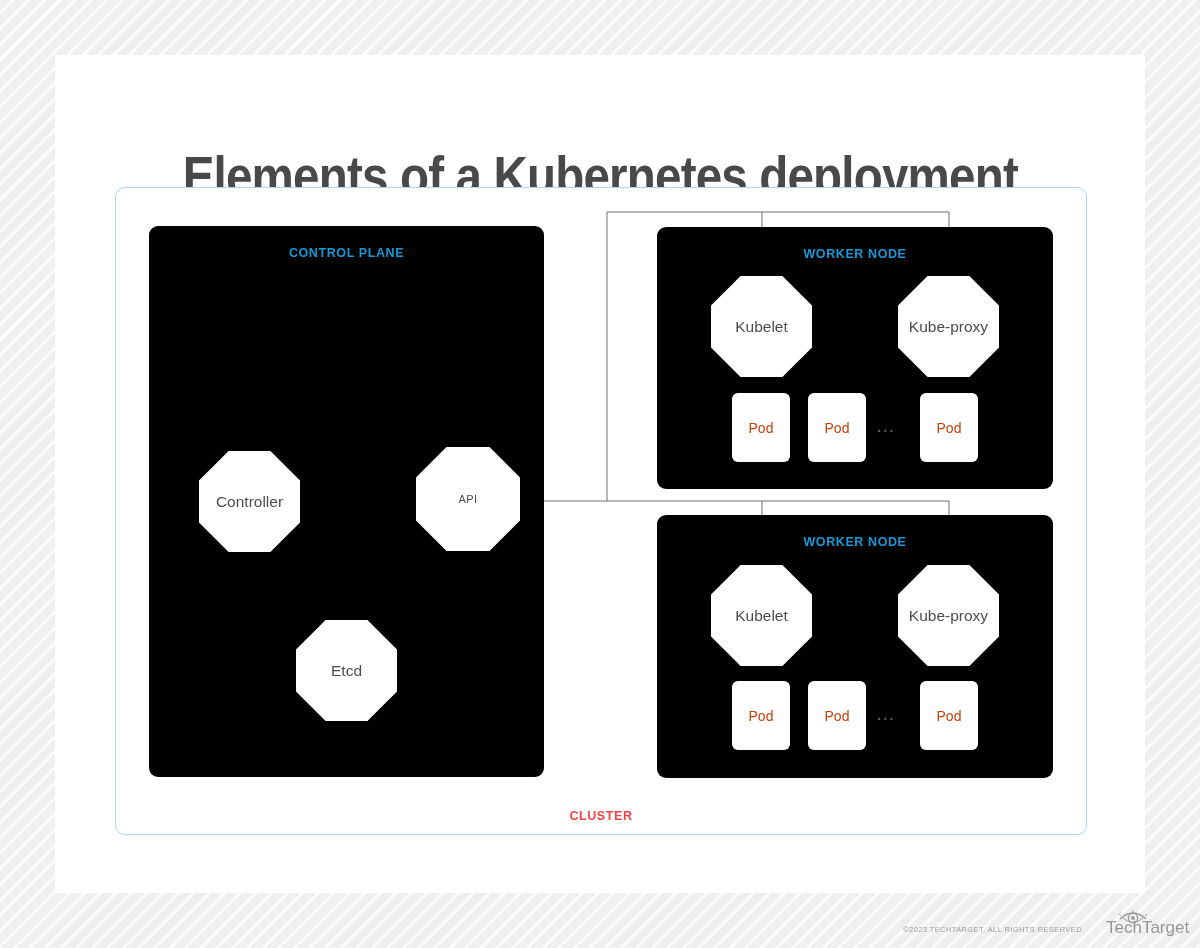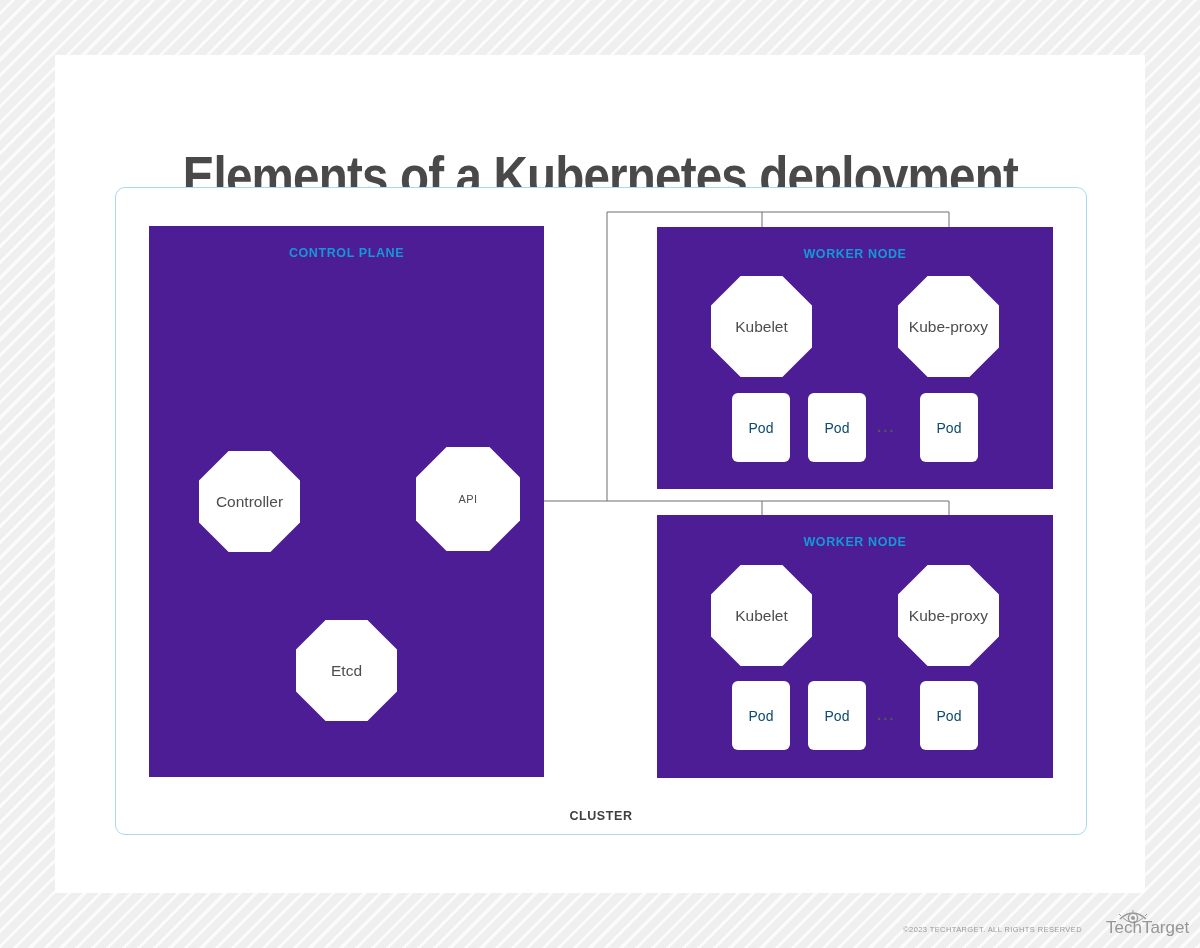--- a/index.html
+++ b/index.html
@@ -16,44 +16,44 @@
   .title{
     display:inline-block;font-size:56px;font-weight:800;color:#494949;
     letter-spacing:-1px;transform:scaleX(0.85);transform-origin:center;
     white-space:nowrap;
   }
   .cluster{
     position:absolute;left:60px;top:132px;width:970px;height:646px;
     border:1px solid #a7d9ef;border-radius:10px;background:#ffffff;
   }
   .panel{
-    position:absolute;background:#4c1d95;border-radius:0;
+    position:absolute;background:#000000;border-radius:9px;
   }
   .panel-control{left:33px;top:38px;width:395px;height:551px;}
   .panel-worker-top{left:541px;top:39px;width:396px;height:262px;}
   .panel-worker-bottom{left:541px;top:327px;width:396px;height:263px;}
   .panel-label{
     position:absolute;top:20px;left:0;width:100%;text-align:center;
     color:#1499d6;font-size:12.5px;font-weight:bold;letter-spacing:0.6px;
   }
   .cluster-label{
     position:absolute;bottom:11px;left:0;width:100%;text-align:center;
-    color:#404040;font-size:12.5px;font-weight:bold;letter-spacing:0.6px;
+    color:#ef4444;font-size:12.5px;font-weight:bold;letter-spacing:0.6px;
   }
   .oct{
     position:absolute;width:101px;height:101px;background:#ffffff;
     clip-path:polygon(29.3% 0,70.7% 0,100% 29.3%,100% 70.7%,70.7% 100%,29.3% 100%,0 70.7%,0 29.3%);
     display:flex;align-items:center;justify-content:center;
     color:#4d4d4d;font-size:15.5px;
   }
   .oct-api{width:104px;height:104px;font-size:11px;letter-spacing:0.5px;margin-left:23px;}
   .pod{
     position:absolute;width:58px;height:69px;background:#ffffff;border-radius:6px;
     display:flex;align-items:center;justify-content:center;
-    color:#0c4a6e;font-size:14px;
+    color:#c2410c;font-size:14px;
   }
   .dots{
     position:absolute;color:#555555;font-size:15px;font-weight:bold;letter-spacing:2px;
   }
   .connectors{position:absolute;left:0;top:0;width:970px;height:646px;pointer-events:none;}
   .connectors path{stroke:#6f6f6f;stroke-width:1;fill:none;}
   .connectors polygon{fill:#5a5a5a;}
   .footer{
     position:absolute;right:40px;top:903px;height:40px;
     display:flex;align-items:flex-end;gap:24px;

